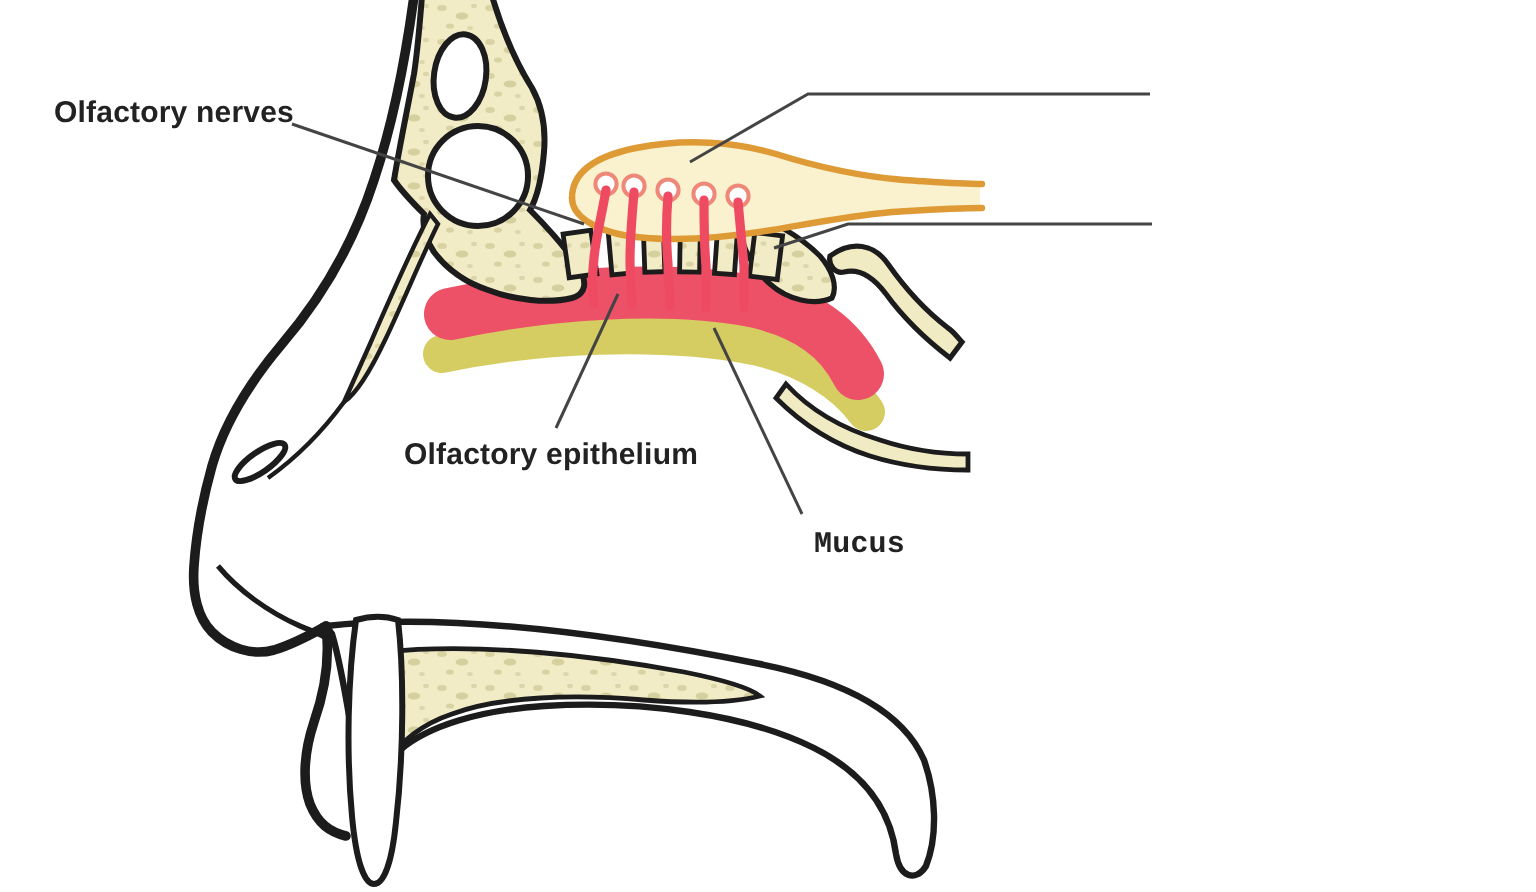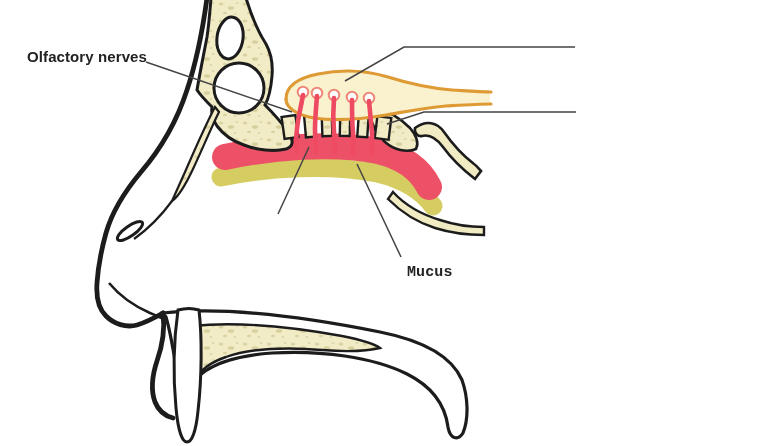--- a/index.html
+++ b/index.html
@@ -121,14 +121,15 @@
     <g stroke="#444444" stroke-width="1.5" fill="none">
       <polyline points="146,62 292,112"></polyline>
       <polyline points="575,47 404,47 345,81"></polyline>
       <polyline points="576,112 424,112 387,124"></polyline>
       <polyline points="309,147 278,214"></polyline>
       <polyline points="357,164 401,257"></polyline>
     </g>
   </svg>
 
   <div class="lbl" id="lbl-nerves">Olfactory nerves</div>
+  <div class="lbl" id="lbl-epithelium">Olfactory epithelium</div>
   <div class="lbl" id="lbl-mucus">Mucus</div>
 </div>
 
 </body></html>

